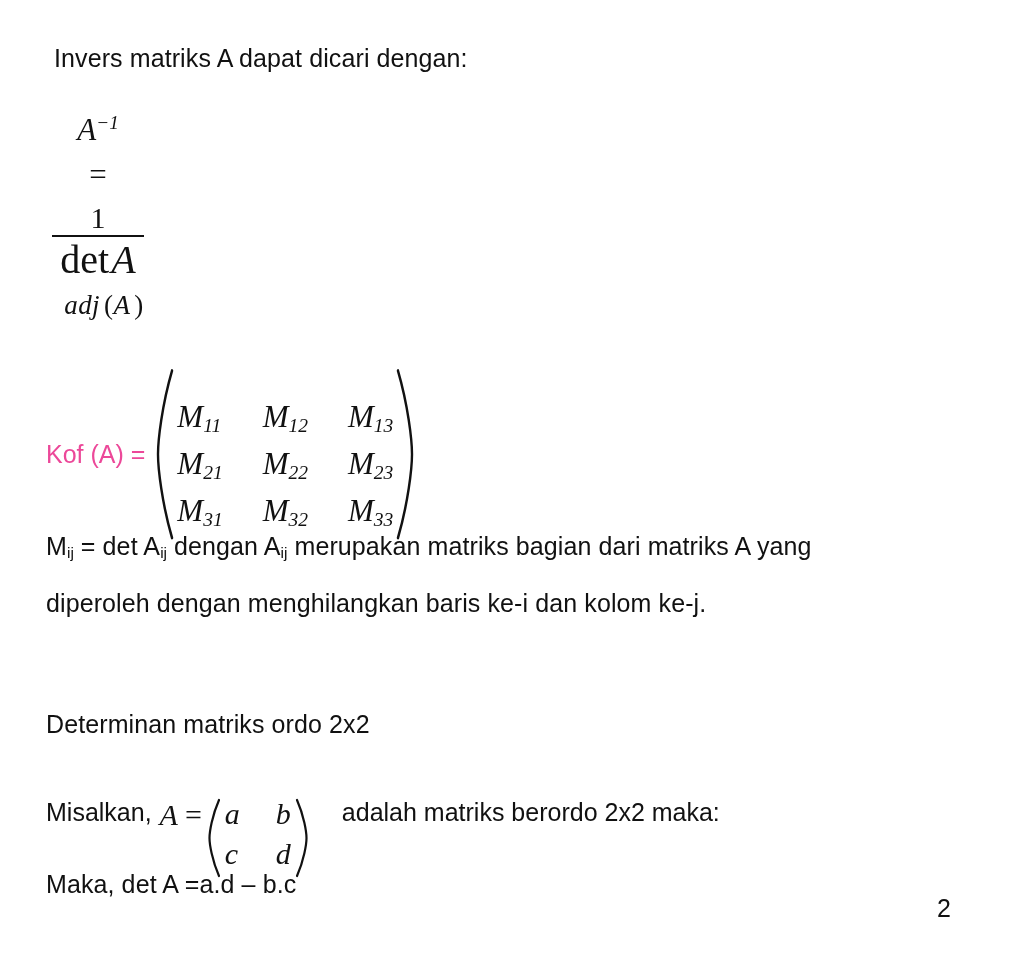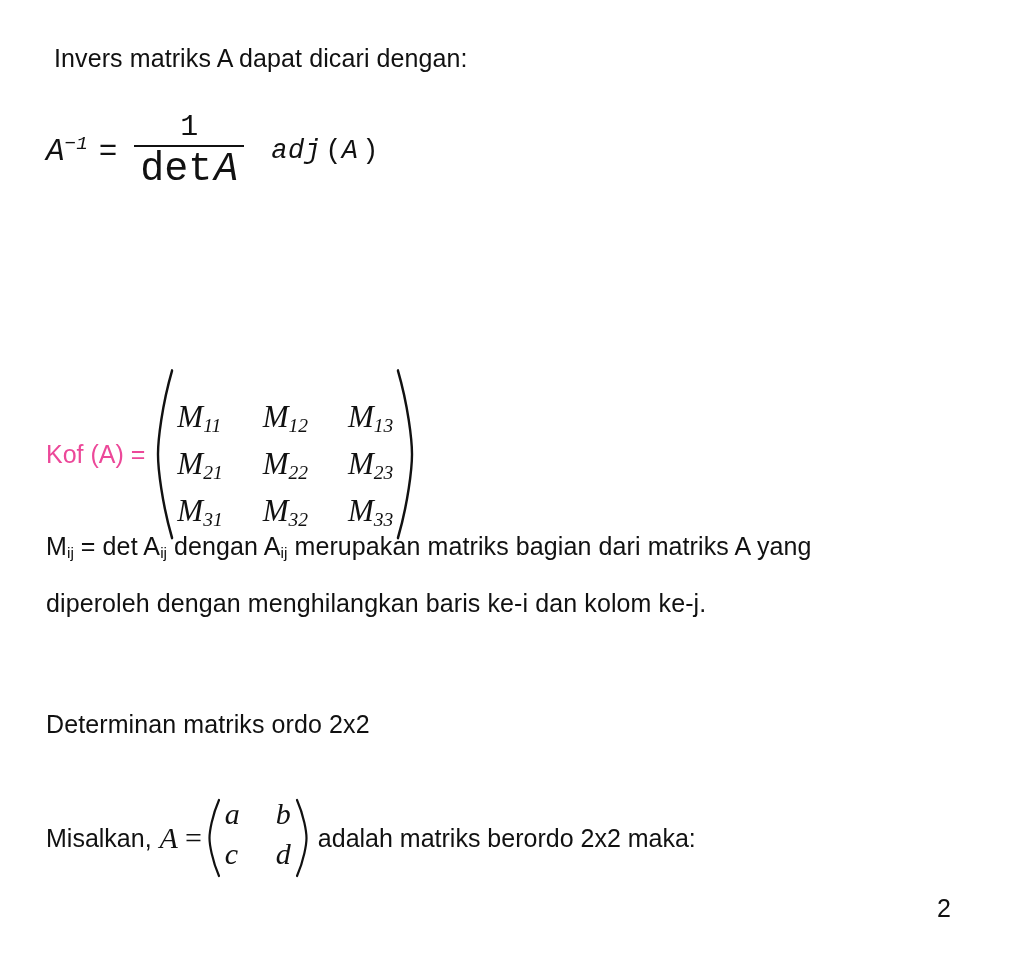--- a/index.html
+++ b/index.html
@@ -49,22 +49,23 @@
   }
   sup.sp {
     font-size: 0.62em;
     vertical-align: 0.52em;
     letter-spacing: 0;
   }
 
   
   .math {
     position: absolute;
-    font-family: Liberation Mono, monospace;
-    color: #111111;
+    font-family: Liberation Serif, serif;
+    color: #111111;
+    flex-direction: column;
   }
 
   
   #formula-inverse {
     left: 46px;
     top: 112px;
     font-size: 31px;
     display: flex;
     align-items: center;
     gap: 9px;
@@ -160,28 +161,27 @@
     vertical-align: -0.25em;
     font-style: italic;
   }
 
   
   #misalkan-line {
     position: absolute;
     left: 46px;
     top: 798px;
     display: flex;
-    align-items: center;
     font-family: "Liberation Sans", sans-serif;
     font-size: 25px;
     color: #111111;
     white-space: nowrap;
   }
   #misalkan-line .mtext { padding-right: 8px; }
-  #misalkan-line .mtext-after { padding-left: 9px; }
+  #misalkan-line .mtext-after { padding-left: 9px; margin-left: 24px; }
   #misalkan-line .avar {
     font-family: "Liberation Serif", "DejaVu Serif", serif;
     font-style: italic;
     font-size: 30px;
     padding-right: 7px;
   }
   #misalkan-line .eqs {
     font-family: "Liberation Serif", "DejaVu Serif", serif;
     font-size: 30px;
     padding-right: 5px;
@@ -279,16 +279,17 @@
       </span>
       <span class="paren">
         <svg viewBox="0 0 15 80" preserveAspectRatio="none">
           <path d="M3 2 C10 18, 12.5 34, 12.5 40 C12.5 46, 10 62, 3 78" fill="none" stroke="#111111" stroke-width="2.2" stroke-linecap="round"></path>
         </svg>
       </span>
     </span>
     <span class="mtext-after">adalah matriks berordo 2x2 maka:</span>
   </div>
 
+  <div class="txt" style="left:46px; top:868px;">Maka,  det A =a.d – b.c</div>
 
   <div id="page-number">2</div>
 
 </div>
 
 </body></html>

